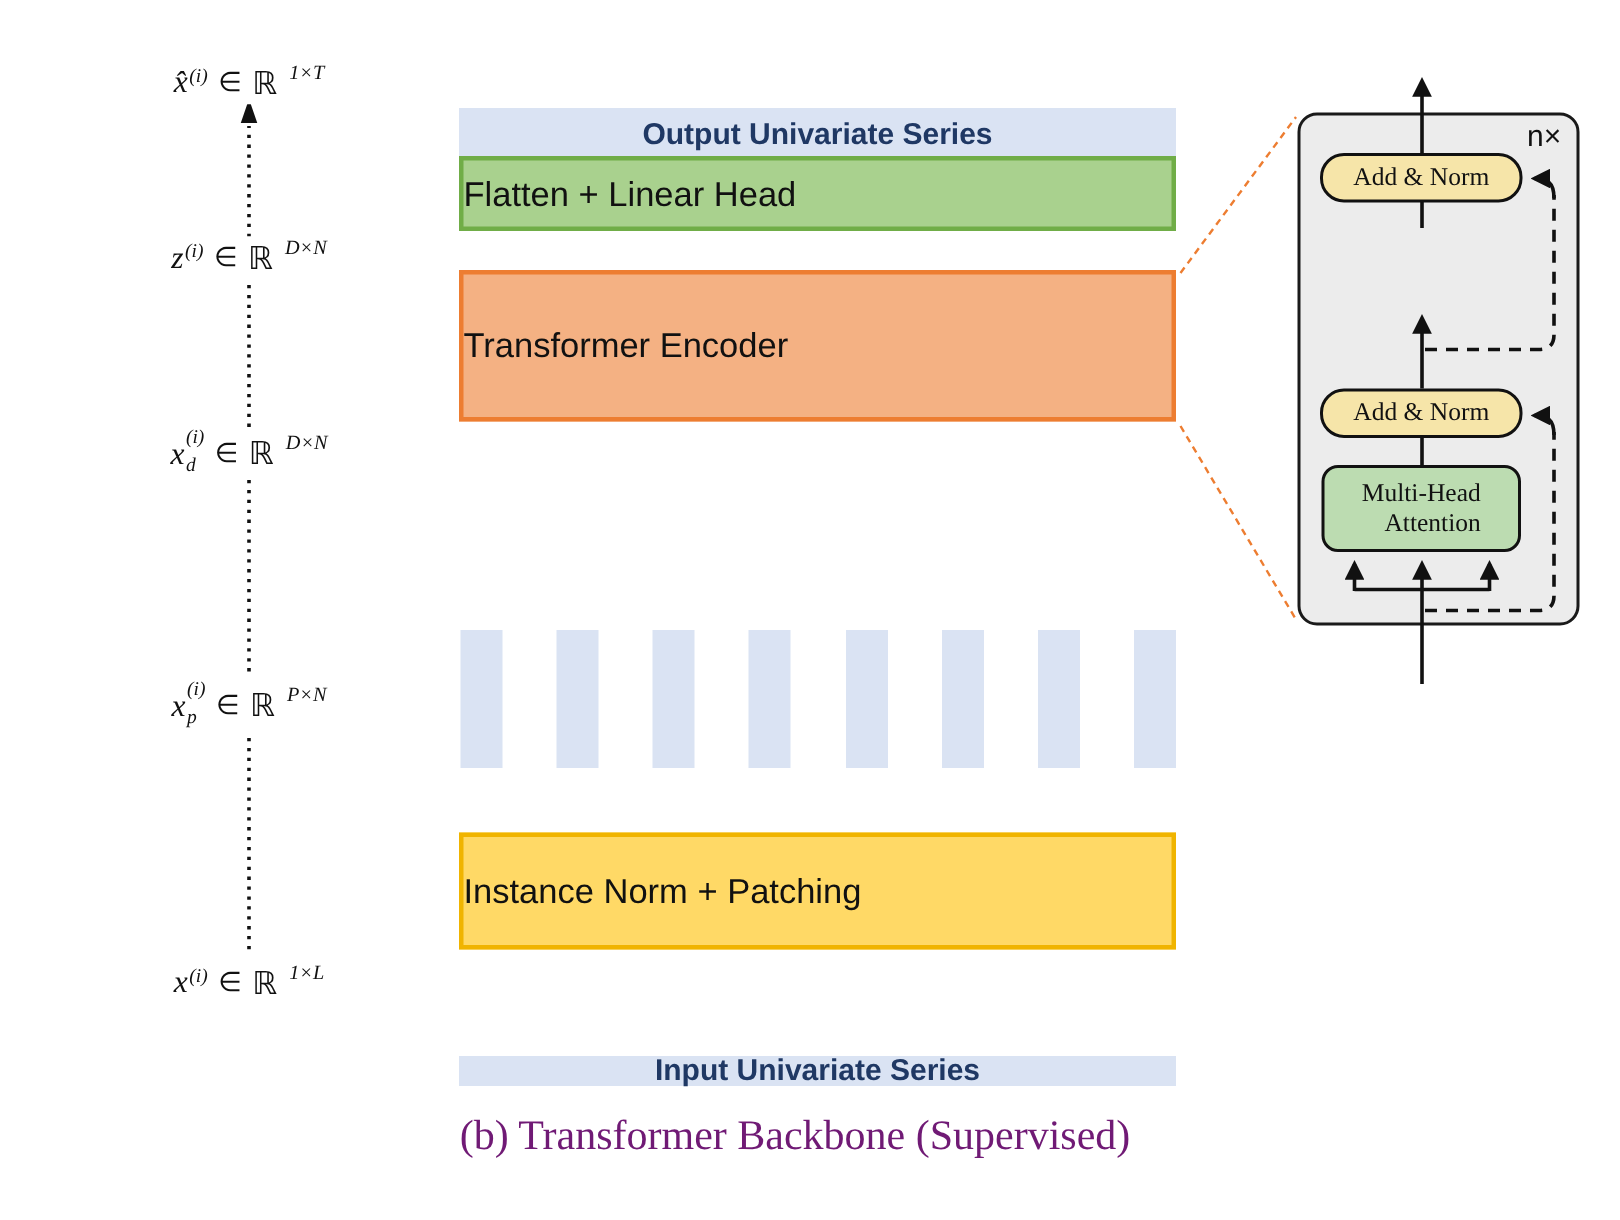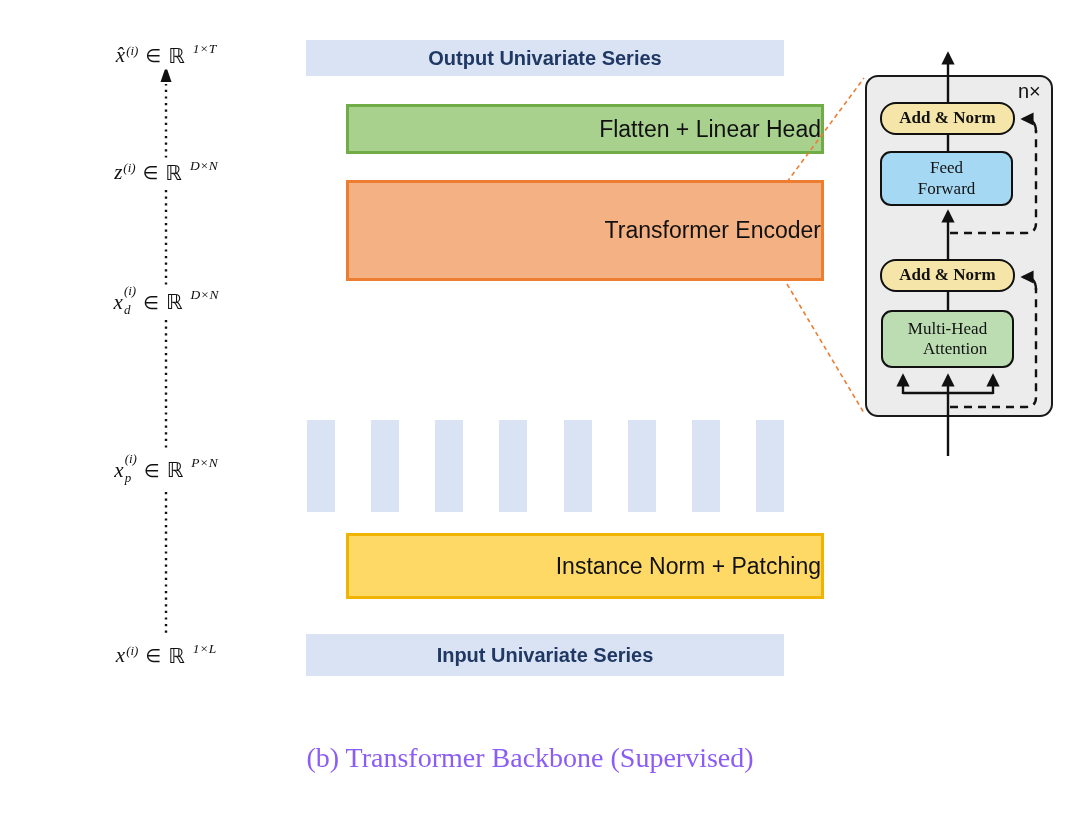--- a/index.html
+++ b/index.html
@@ -20,24 +20,25 @@
   .s-dn{display:block;transform:translateY(1px);}
   .s-dn:empty{display:none;}
   .min{font-style:normal;font-family:"DejaVu Sans",sans-serif;font-size:18px;color:#111;}
   .mset{font-style:normal;font-family:"DejaVu Sans",sans-serif;font-size:21px;color:#111;}
   .mexp{font-size:13.5px;transform:translateY(-7px);margin-left:1px;}
   
   .band{
     position:absolute;left:306px;width:478px;background:#dae3f3;color:#1f3864;
     font-weight:bold;font-size:20px;display:flex;align-items:center;justify-content:center;
     z-index:4;
+    margin-top:32px;
   }
   .sbox{
     position:absolute;left:306px;width:478px;box-sizing:border-box;color:#111;
-    font-size:23px;display:flex;align-items:center;justify-content:flex-end;z-index:4;margin-left:40px;
+    font-size:23px;display:flex;align-items:center;justify-content:flex-start;z-index:4;
   }
   .sbox.green{background:#a9d18e;border:3px solid #70ad47;}
   .sbox.orange{background:#f4b183;border:3px solid #ed7d31;}
   .sbox.yellow{background:#ffd966;border:3px solid #f0b400;}
   .patch-row{
     position:absolute;left:307px;top:420px;width:477px;height:92px;
     display:flex;justify-content:space-between;z-index:4;
   }
   .patch-bar{width:28px;height:92px;background:#dae3f3;}
   
@@ -47,29 +48,29 @@
   }
   .repeat-label{
     position:absolute;left:1018px;top:80px;font-size:20px;color:#111;z-index:6;
     font-family:"Liberation Sans",sans-serif;
   }
   .ebox{
     position:absolute;box-sizing:border-box;border:2px solid #111;color:#111;
     font-family:"Liberation Serif",serif;font-size:17px;line-height:1.18;text-align:center;
     display:flex;align-items:center;justify-content:center;white-space:pre-line;z-index:6;
   }
-  .ebox.cream{background:#f6e5a9;border-radius:16px;font-weight:bold;}
+  .ebox.cream{background:#f6e5a9;border-radius:16px;}
   .ebox.blue{background:#a5d8f2;border-radius:11px;}
   .ebox.greenlt{background:#bcdcb1;border-radius:11px;text-align:right;}
   
   .overlay{position:absolute;left:0;top:0;z-index:5;pointer-events:none;}
   
   .caption{
     position:absolute;left:0;top:742px;width:1060px;text-align:center;
-    font-family:"Liberation Serif",serif;font-size:28px;color:#8b5cf6;z-index:4;
+    font-family:"Liberation Serif",serif;font-size:28px;color:#701a75;z-index:4;
   }
 </style>
 </head>
 <body>
 
 <div class="canvas">
 
   <svg class="overlay" width="1080" height="813" viewBox="0 0 1080 813">
     <defs>
       <marker id="arr" viewBox="0 0 10 10" refX="8" refY="5" markerWidth="5.5" markerHeight="5.5" orient="auto-start-reverse">
@@ -197,36 +198,34 @@
       <div class="patch-bar"></div>
       <div class="patch-bar"></div>
       <div class="patch-bar"></div>
       <div class="patch-bar"></div>
       <div class="patch-bar"></div>
       <div class="patch-bar"></div>
       <div class="patch-bar"></div>
       <div class="patch-bar"></div>
     </div>
 
-  <div class="sbox yellow" style="top:533px;height:66px">
+  <div class="sbox yellow" style="top:555px;height:78px">
     <span>Instance Norm + Patching</span>
   </div>
 
-  <div class="band" style="top:634px;height:42px">
+  <div class="band" style="top:672px;height:20px">
     <span>Input Univariate Series</span>
   </div>
 
   <div class="panel"></div>
 
   <div class="repeat-label">n×</div>
 
   <div class="ebox cream" style="left:880px;top:102px;width:135px;height:33px">Add &amp; Norm</div>
 
-  <div class="ebox blue" style="left:880px;top:151px;width:133px;height:55px">Feed
-Forward</div>
 
   <div class="ebox cream" style="left:880px;top:259px;width:135px;height:33px">Add &amp; Norm</div>
 
   <div class="ebox greenlt" style="left:881px;top:310px;width:133px;height:58px">Multi-Head
 Attention</div>
 
   <div class="caption">(b) Transformer Backbone (Supervised)</div>
 
 </div>
 

